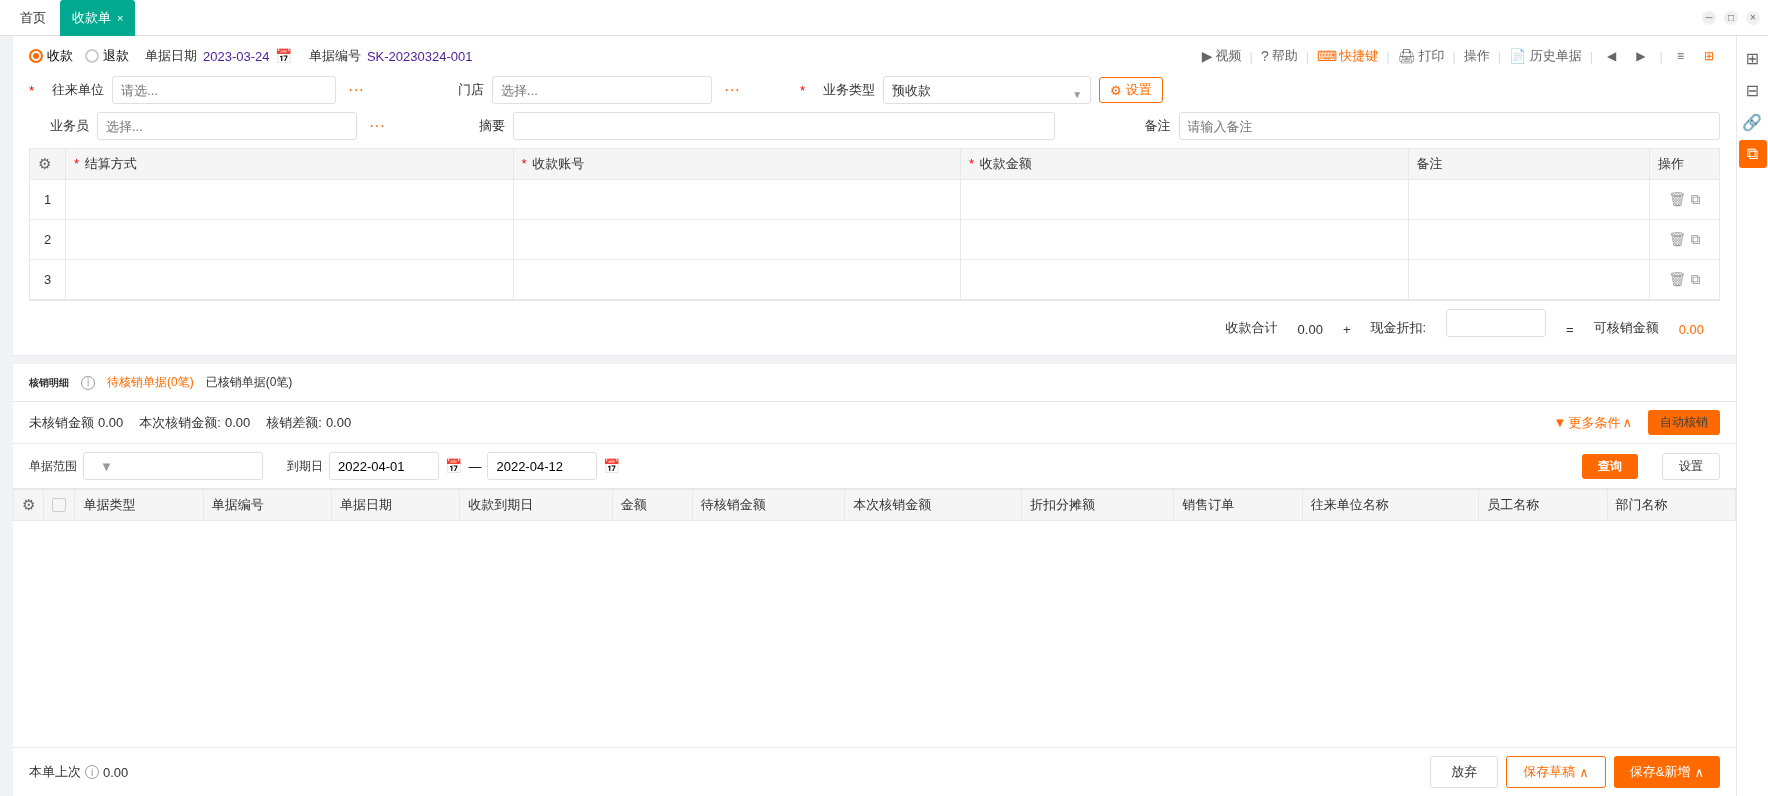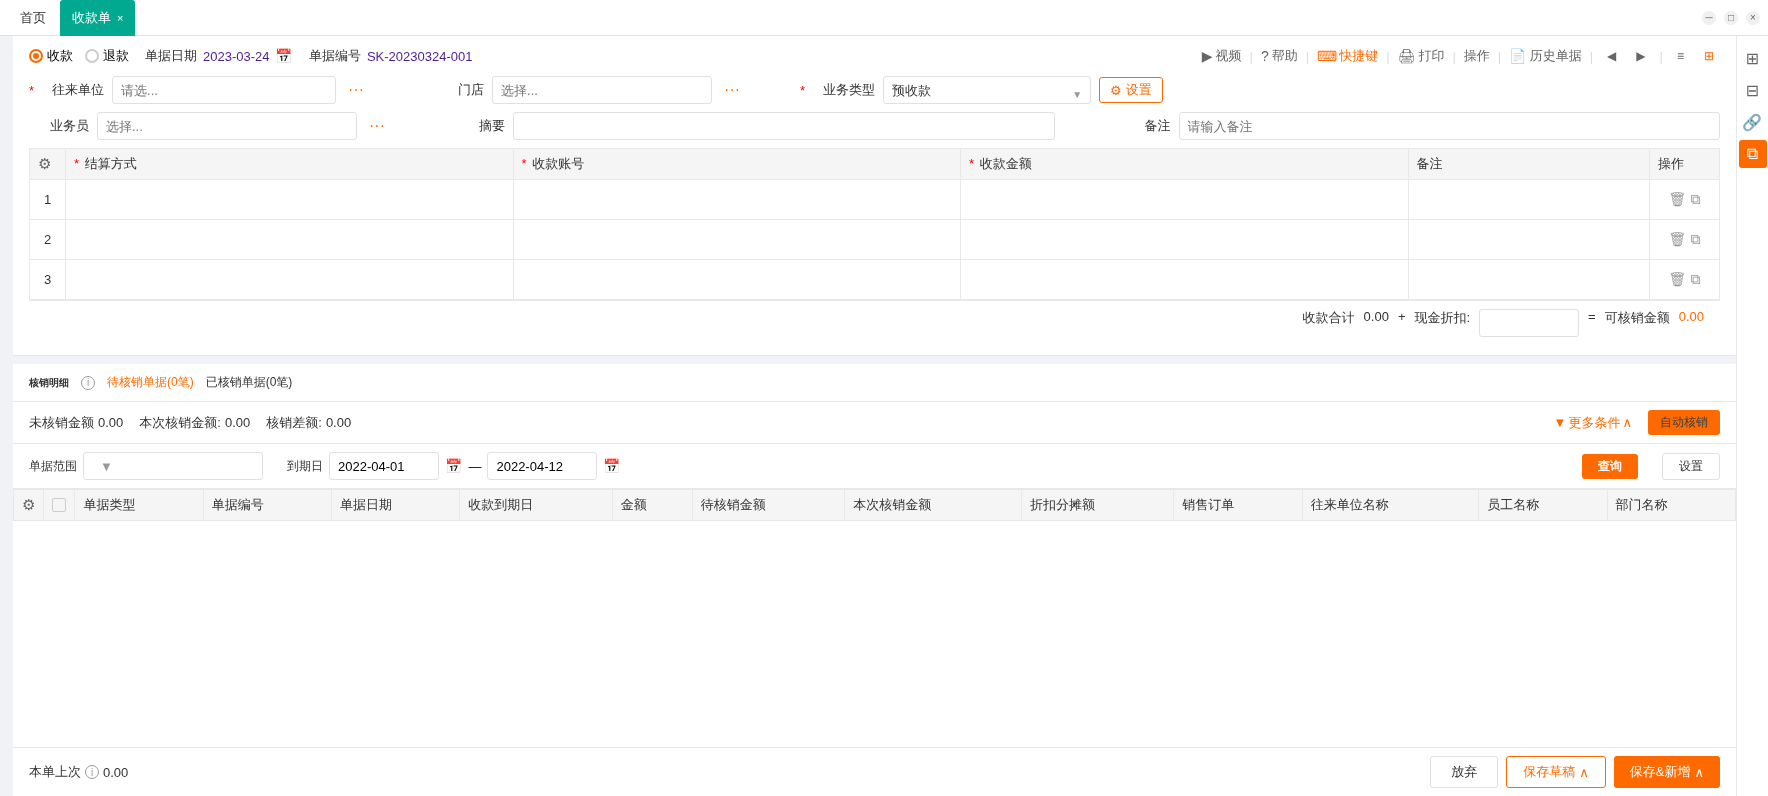--- a/index.html
+++ b/index.html
@@ -68,21 +68,21 @@
     .data-table { width: 100%; border-collapse: collapse; }
     .data-table th { background: #f5f5f5; border: 1px solid #e8e8e8; padding: 6px 8px; text-align: left; color: #333; font-weight: normal; white-space: nowrap; }
     .data-table td { border: 1px solid #e8e8e8; padding: 6px 8px; color: #333; height: 40px; }
     .col-settings { width: 36px; text-align: center; }
     .col-actions { width: 70px; text-align: center; }
     .row-num { color: #666; text-align: center; }
     .action-btns { display: flex; gap: 4px; justify-content: center; }
     .action-icon { color: #999; cursor: pointer; font-size: 14px; }
 
     
-    .summary-row { background: #fff; border-top: 1px solid #e8e8e8; padding: 8px 16px; display: flex; align-items: flex-start; justify-content: flex-end; gap: 9px; }
+    .summary-row { background: #fff; border-top: 1px solid #e8e8e8; padding: 8px 16px; display: flex; align-items: flex-end; justify-content: flex-end; gap: 20px; }
     .summary-text { color: #333; }
     .summary-value { color: #333; }
     .orange-value { color: #ff6a00; font-weight: 500; }
     .discount-input { border: 1px solid #e0e0e0; border-radius: 3px; padding: 3px 8px; height: 28px; width: 100px; outline: none; }
 
     
     .lower-section { background: #fff; flex: 1; overflow: hidden; display: flex; flex-direction: column; margin-top: 8px; }
     .section-header { padding: 10px 16px; border-bottom: 1px solid #e8e8e8; display: flex; align-items: center; gap: 12px; }
     .section-title { font-size: 10px; font-weight: bold; color: #333; }
     .info-icon { color: #999; cursor: pointer; font-size: 12px; border: 1px solid #999; border-radius: 50%; width: 14px; height: 14px; display: flex; align-items: center; justify-content: center; font-size: 10px; }

